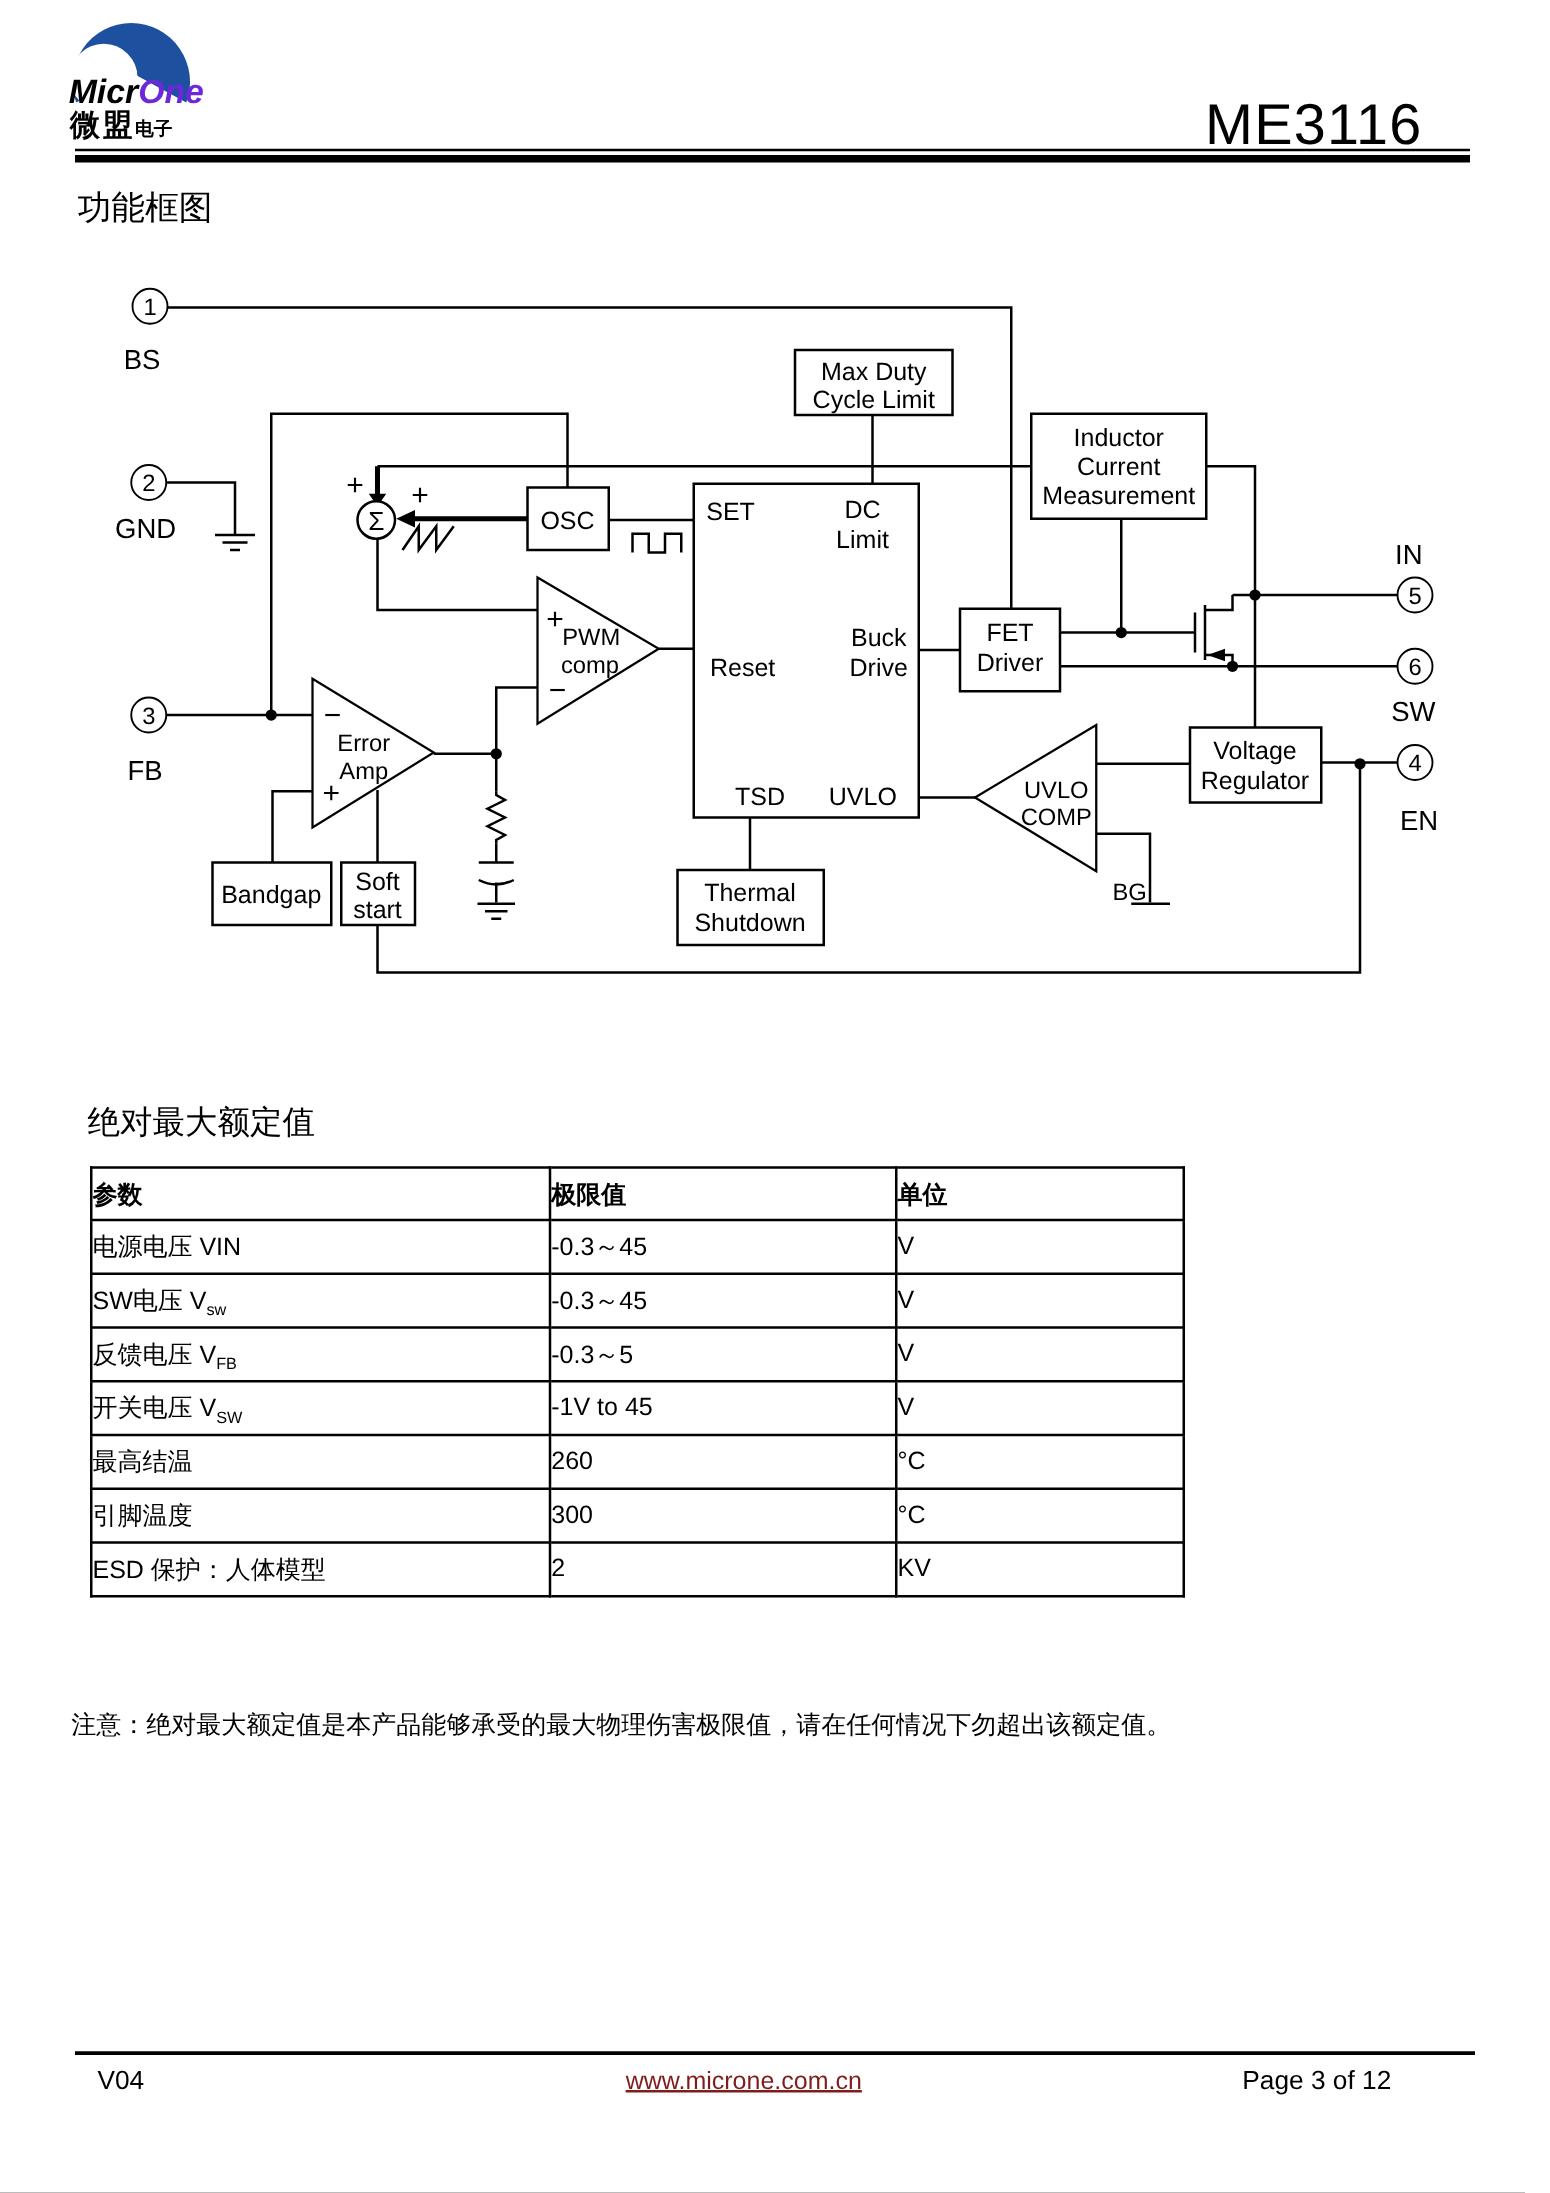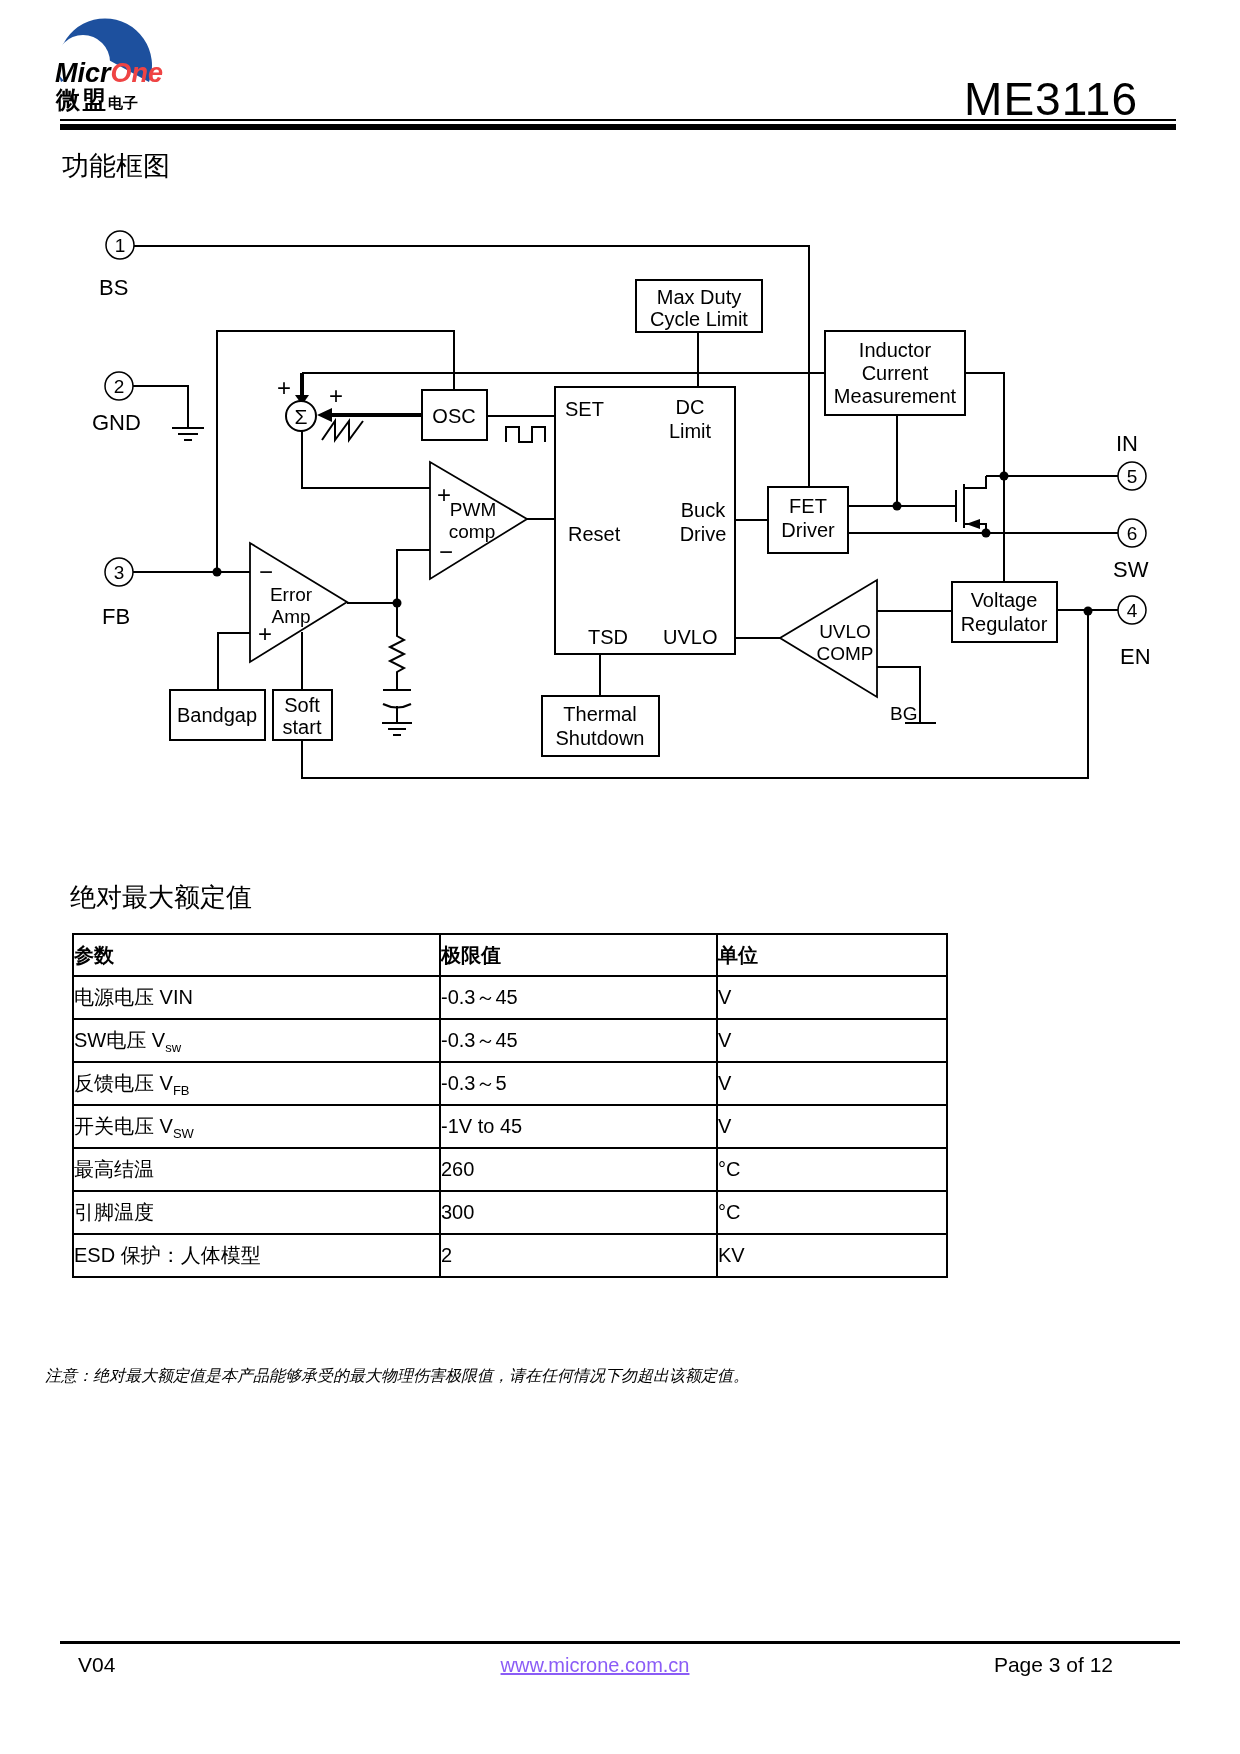--- a/index.html
+++ b/index.html
@@ -17,39 +17,39 @@
   .ratings th,.ratings td{
     border:2px solid #000;text-align:left;vertical-align:middle;
     font-size:20px;padding:0;margin-top:24px;
   }
   .ratings th{height:40px;font-weight:bold;}
   .ratings td{height:41px;font-weight:normal;}
   .ratings sub{font-size:13px;line-height:0;}
   .col-param{width:367px;}
   .col-value{width:277px;}
   .col-unit{width:230px;}
-  .note{position:absolute;left:45px;top:1366px;width:900px;font-size:16px;font-style:italic;}
+  .note{position:absolute;left:57px;top:1366px;width:900px;font-size:20px;}
   
   .footer-text{font-size:21px;}
-  a.site{color:#8b5cf6;text-decoration:underline;font-size:20px;}
+  a.site{color:#7f1d1d;text-decoration:underline;font-size:20px;}
   
   svg.diagram{position:absolute;left:0;top:0;width:1240px;height:1754px;}
   svg.diagram text{font-family:"Liberation Sans", sans-serif;fill:#000;}
   .blk{fill:#fff;stroke:#000;stroke-width:2;}
   .wire{stroke:#000;stroke-width:2;fill:none;}
   .wire-bold{stroke:#000;stroke-width:4;fill:none;}
   .tri{fill:#fff;stroke:#000;stroke-width:1.8;}
   .dot{fill:#000;stroke:none;}
   .btxt{font-size:20px;}
   .stxt{font-size:19px;}
   .pintxt{font-size:22px;}
   .signtxt{font-size:24px;}
   
   .logo-brand{position:absolute;left:55px;top:58px;font-size:27px;font-weight:bold;font-style:italic;letter-spacing:0px;}
-  .logo-brand .one{color:#ef4444;}
+  .logo-brand .one{color:#6d28d9;}
   .logo-cn{position:absolute;left:56px;top:84px;font-weight:bold;}
   .logo-cn .cn-main{font-size:24px;letter-spacing:2px;}
   .logo-cn .cn-sub{font-size:15px;}
 </style>
 </head>
 <body>
 
 <div class="page">
 
   <svg class="abs" style="left:50px;top:6px;" width="180" height="110" viewBox="0 0 180 110">

